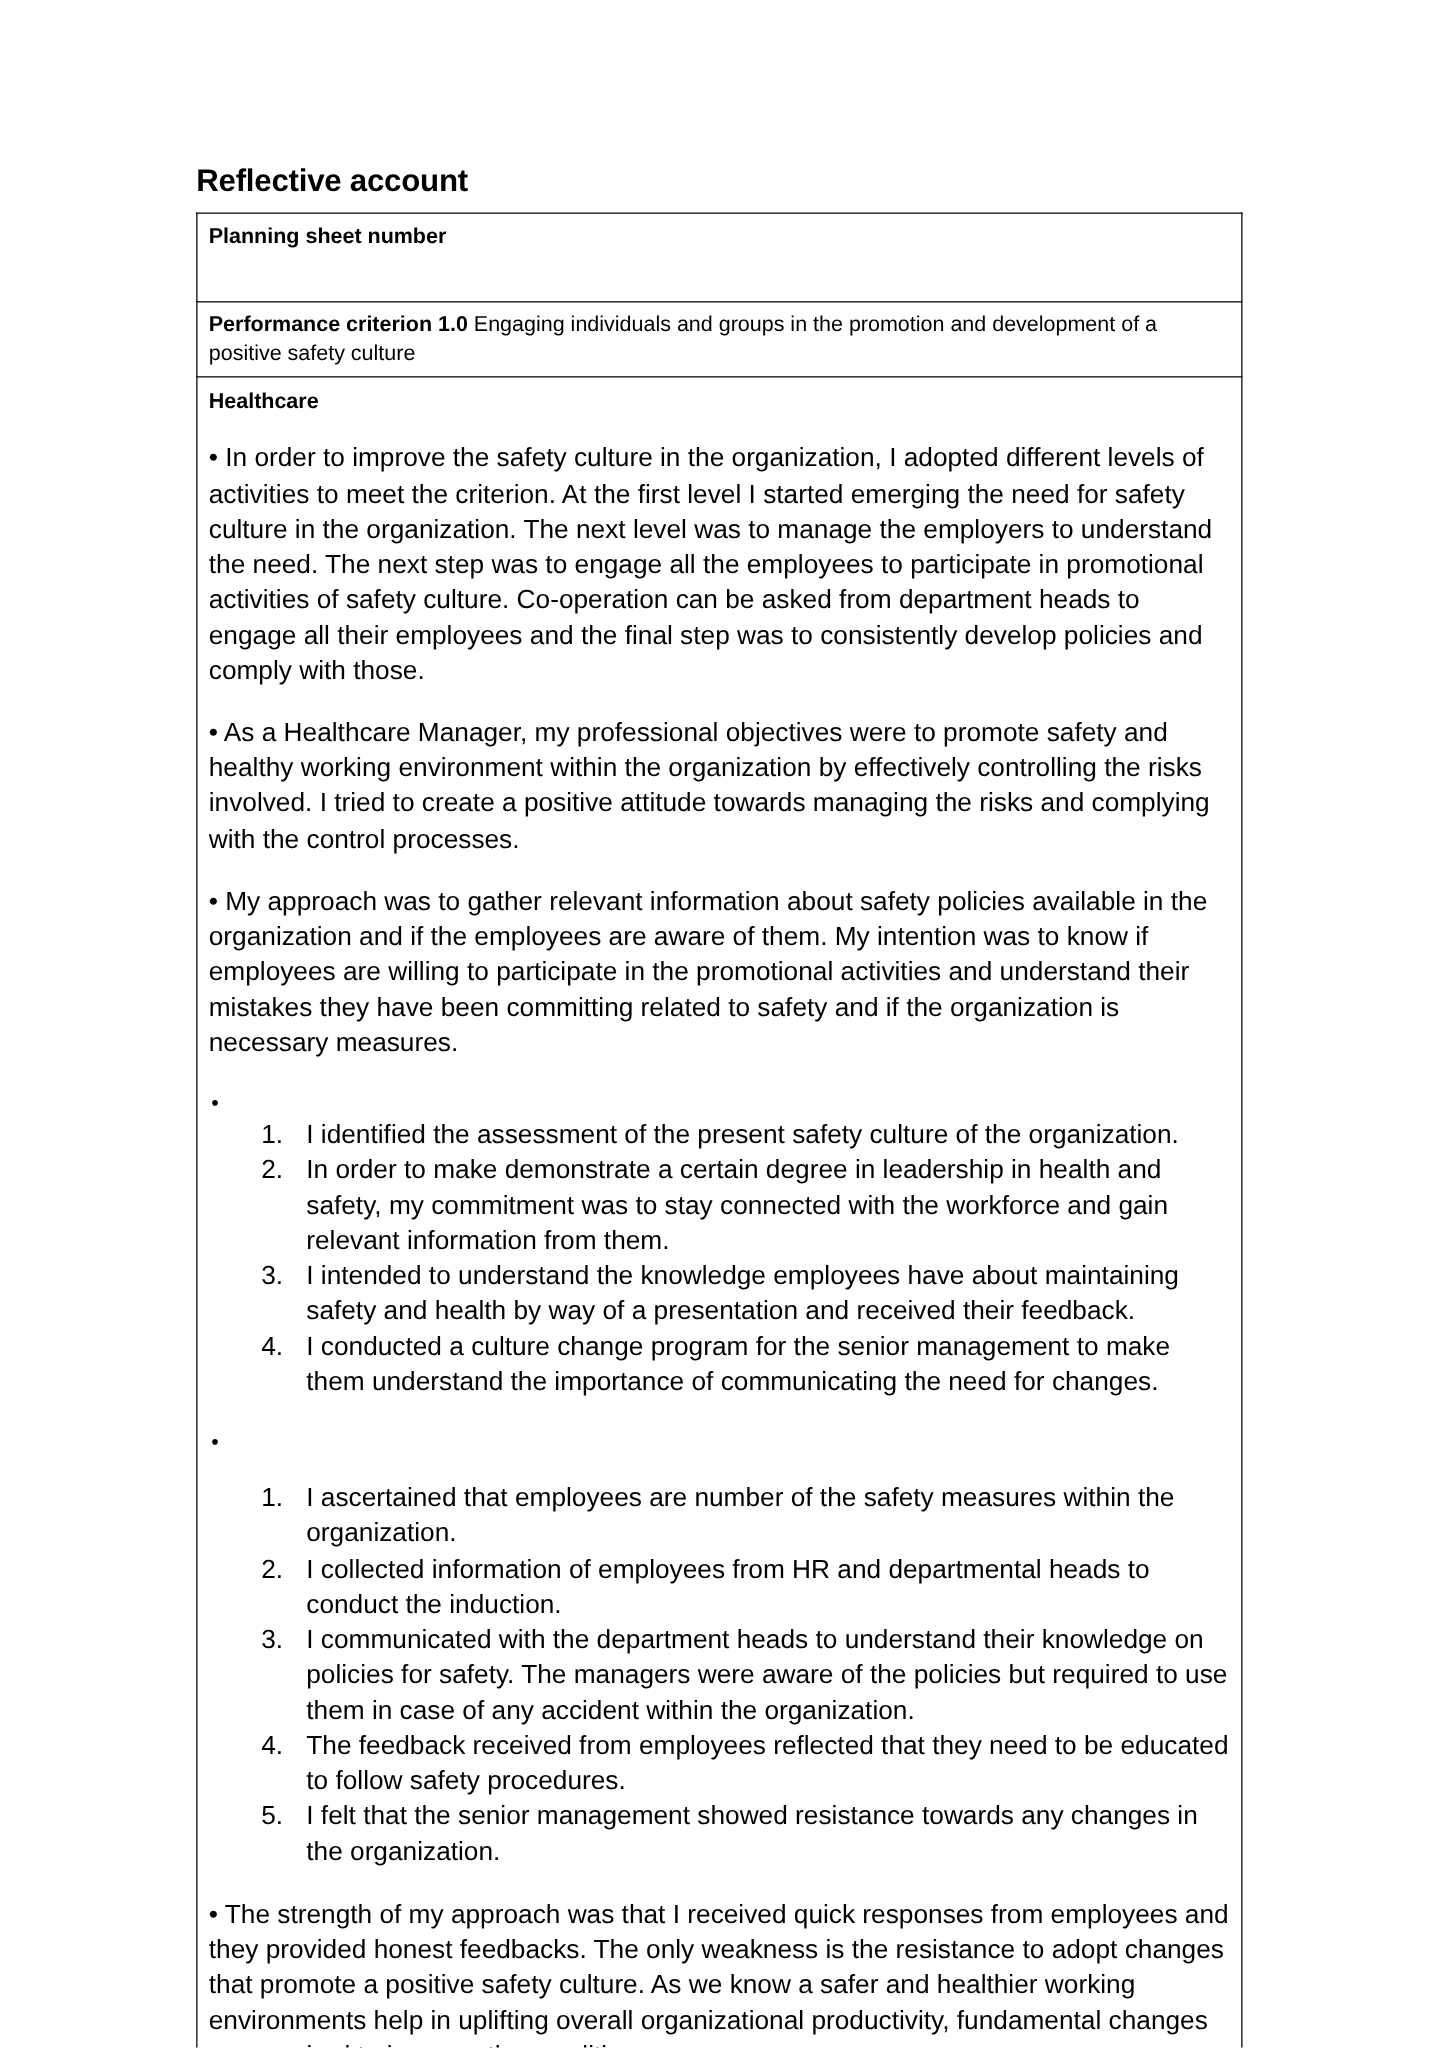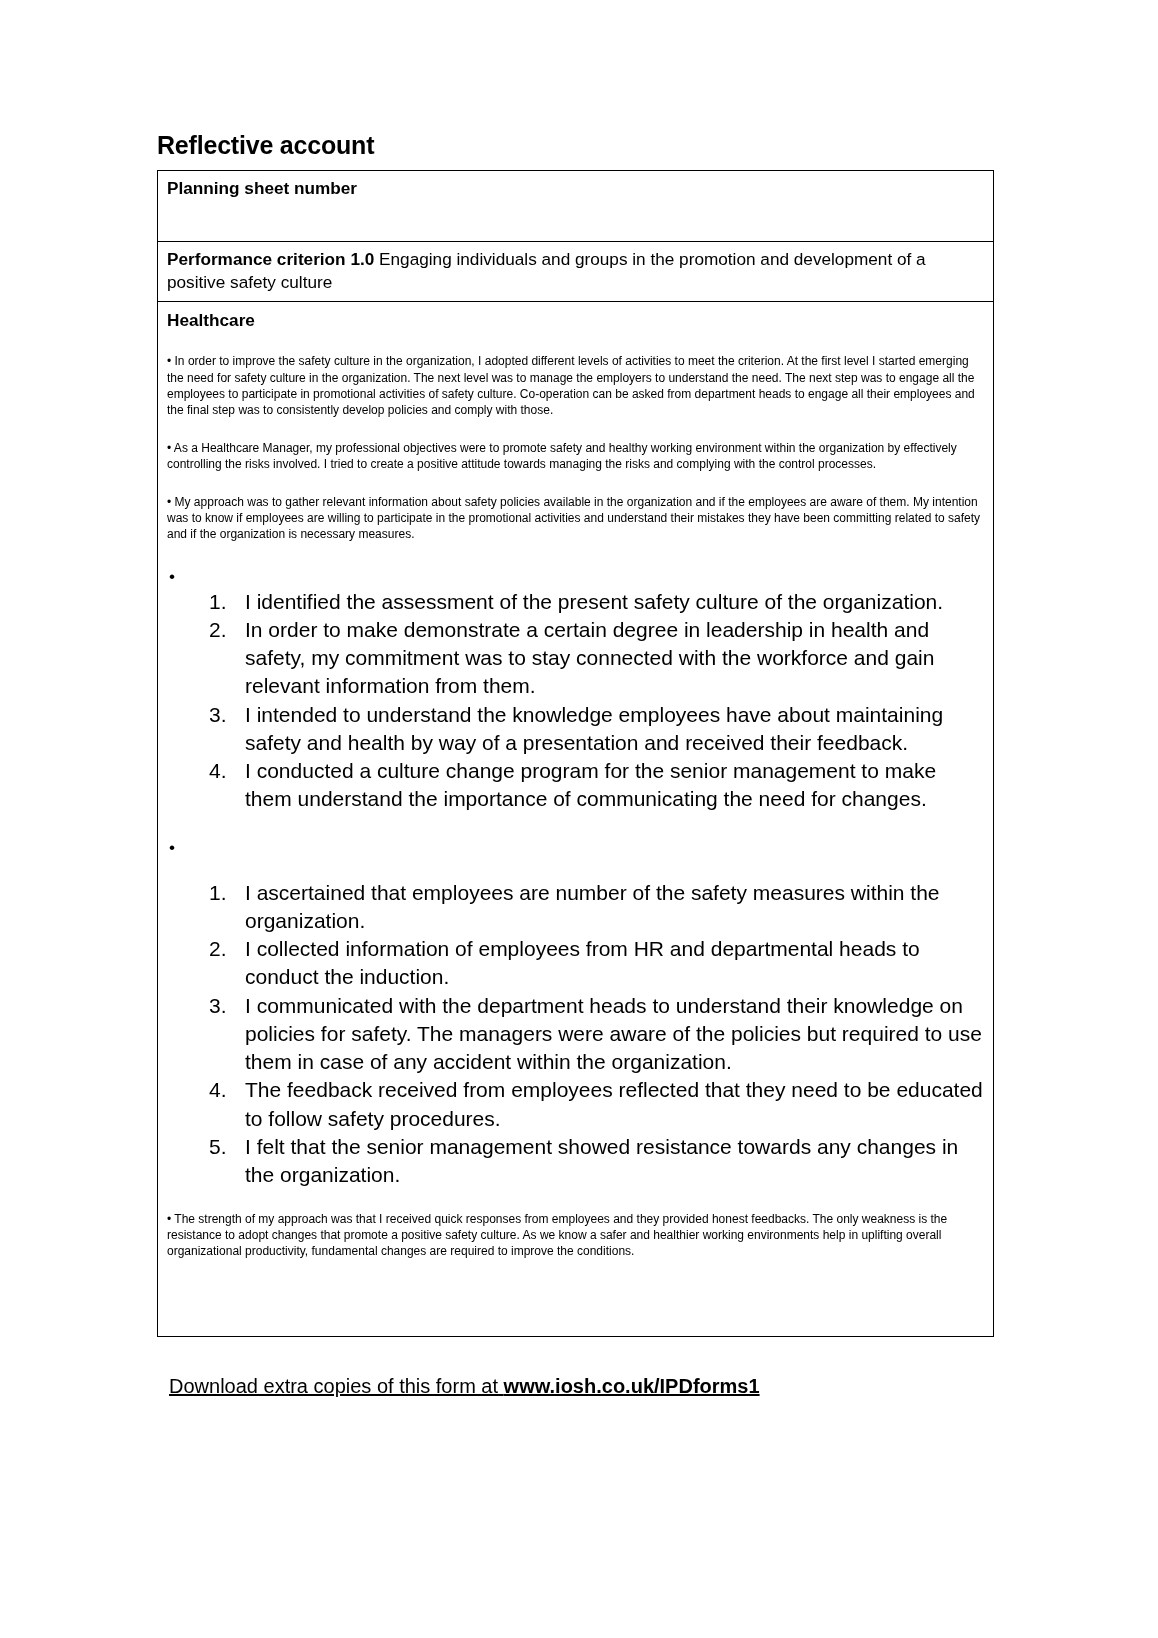--- a/index.html
+++ b/index.html
@@ -62,21 +62,21 @@
     font-weight: bold;
   }
   .commentary-head {
     font-weight: bold;
     font-size: 17.2px;
     line-height: 1.33;
     margin: 0;
   }
   .para {
     margin: 0;
-    font-size: 12px;
+    font-size: 21px;
     line-height: 1.345;
     text-align: left;
   }
   .spacer {
     height: 22px;
   }
   .spacer-sm {
     height: 20px;
   }
   .bullet-empty {

